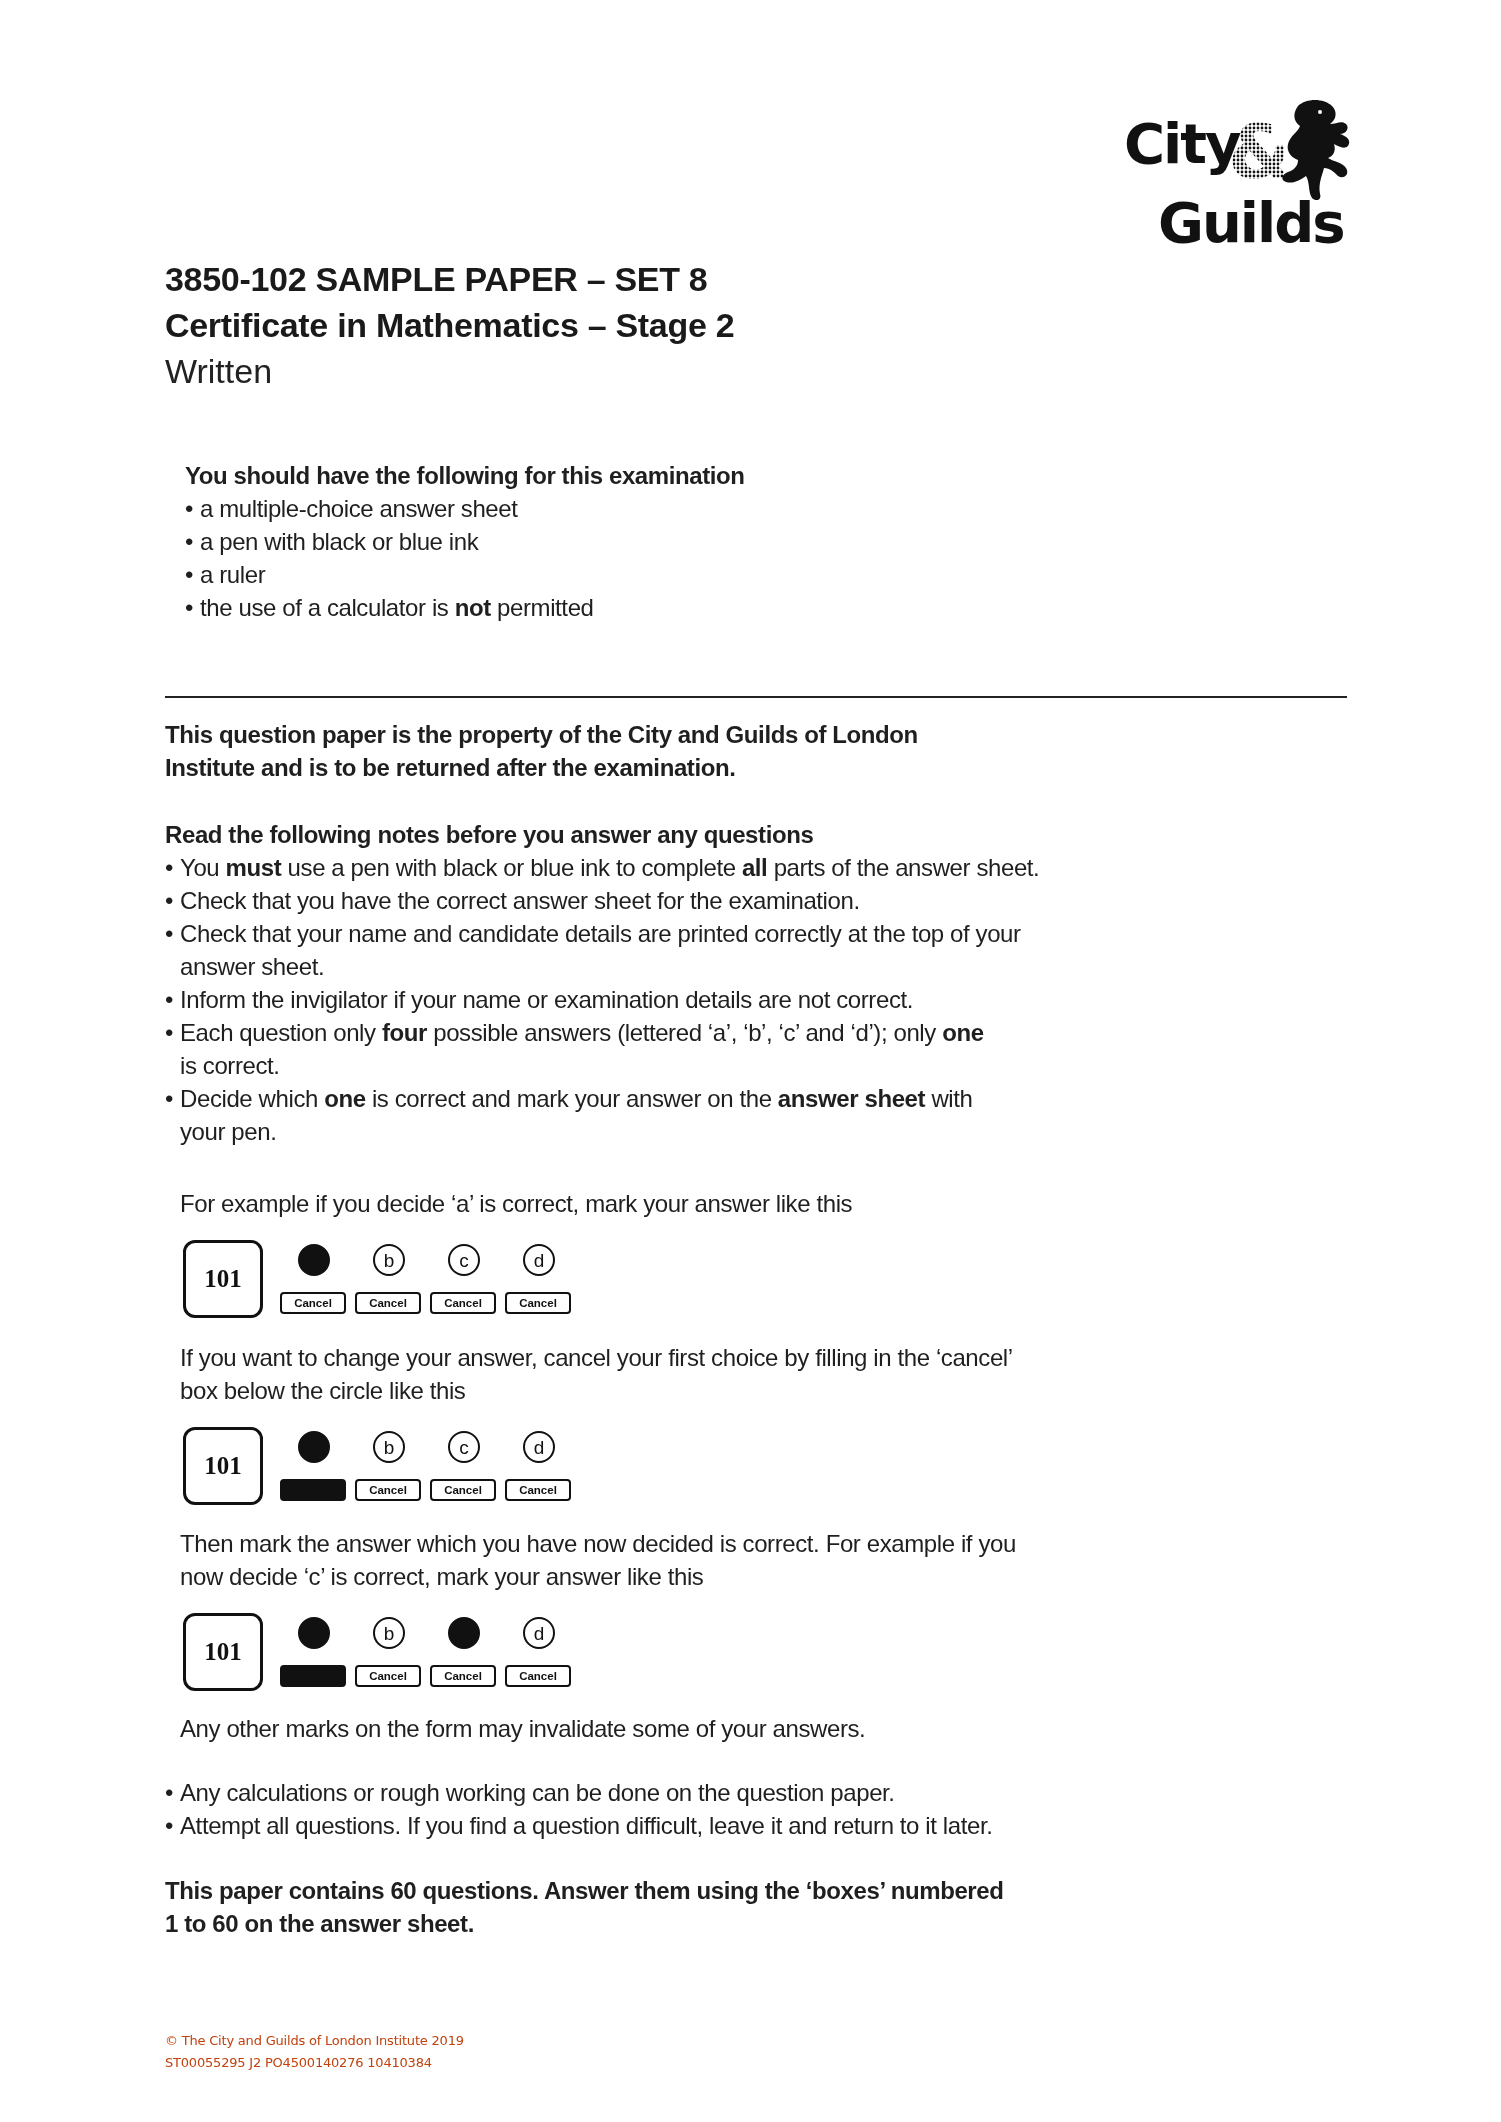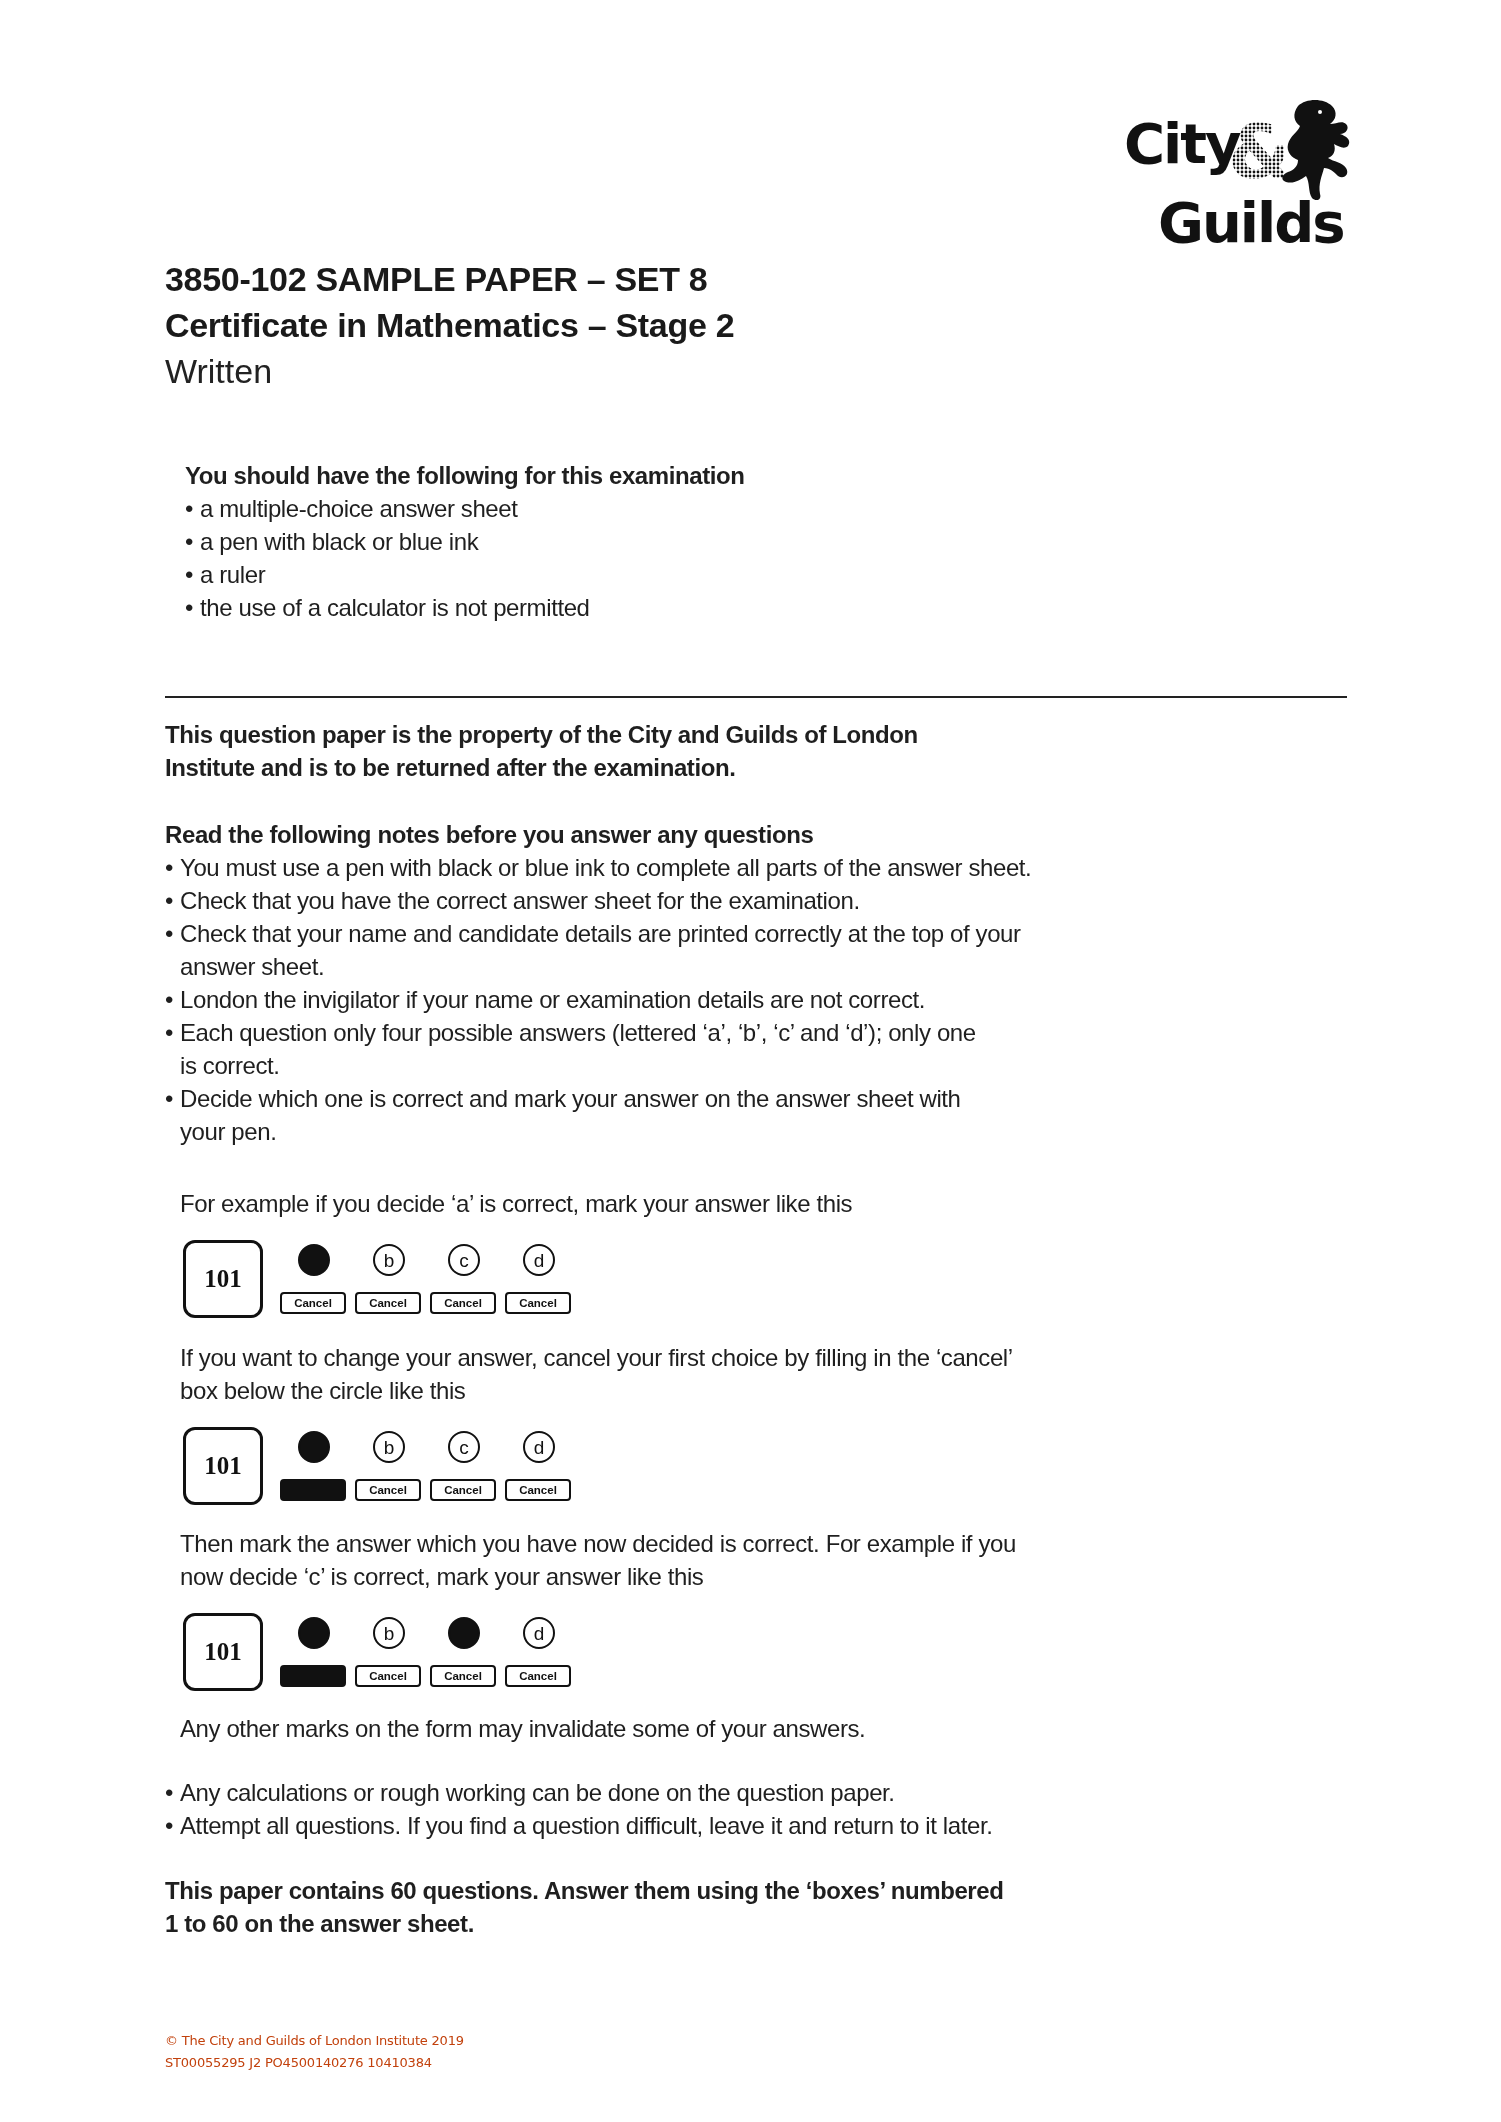--- a/index.html
+++ b/index.html
@@ -45,21 +45,21 @@
       font-weight: normal;
     }
 
     .text {
       font-family: "Liberation Sans", sans-serif;
       font-size: 24px;
       line-height: 33px;
       color: #1f1f1f;
       letter-spacing: -0.4px;
     }
-    .bold { font-weight: normal; }
+    .bold { font-weight: bold; }
     .heading { font-weight: bold; font-size: 24px; line-height: 33px; }
 
     .section { left: 165px; }
     .bullet-item { position: relative; padding-left: 15px; }
     .bullet-item .dot { position: absolute; left: 0; top: 0; }
     .bullet-cont { padding-left: 15px; }
 
     .rule { left: 165px; top: 696px; width: 1182px; height: 2px; background: #222; }
 
     
@@ -168,21 +168,21 @@
   </div>
 
   <div class="bullet-item">
     <span class="dot">•</span>
     <span>Check that your name and candidate details are printed correctly at the top of your</span>
   </div>
   <div class="bullet-cont">answer sheet.</div>
 
   <div class="bullet-item">
     <span class="dot">•</span>
-    <span>London the invigilator if your name or examination details are not correct.</span>
+    <span>Inform the invigilator if your name or examination details are not correct.</span>
   </div>
 
   <div class="bullet-item">
     <span class="dot">•</span>
     <span>Each question only </span><span class="bold">four</span><span> possible answers (lettered ‘a’, ‘b’, ‘c’ and ‘d’); only </span><span class="bold">one</span>
   </div>
   <div class="bullet-cont">is correct.</div>
 
   <div class="bullet-item">
     <span class="dot">•</span>

